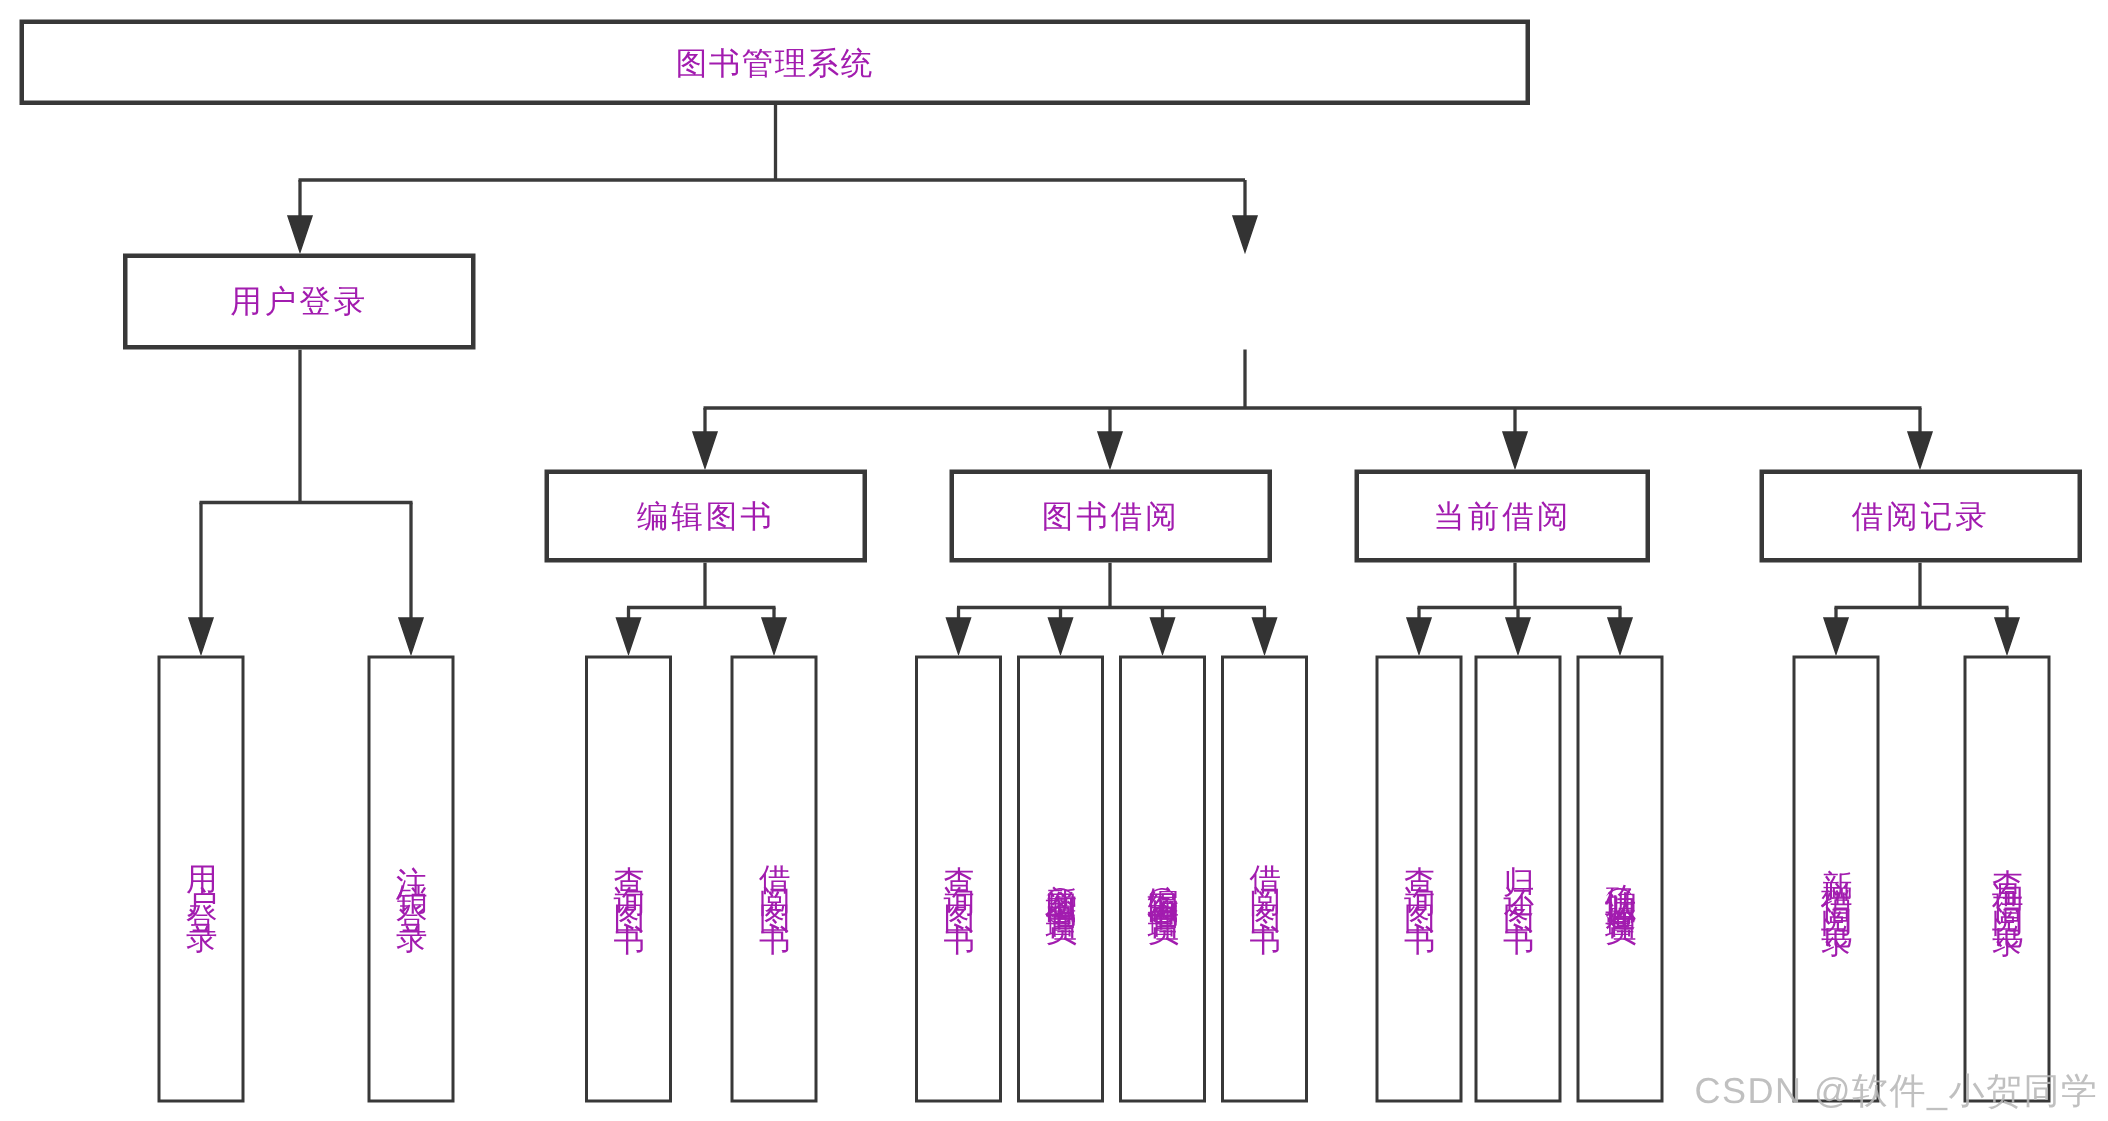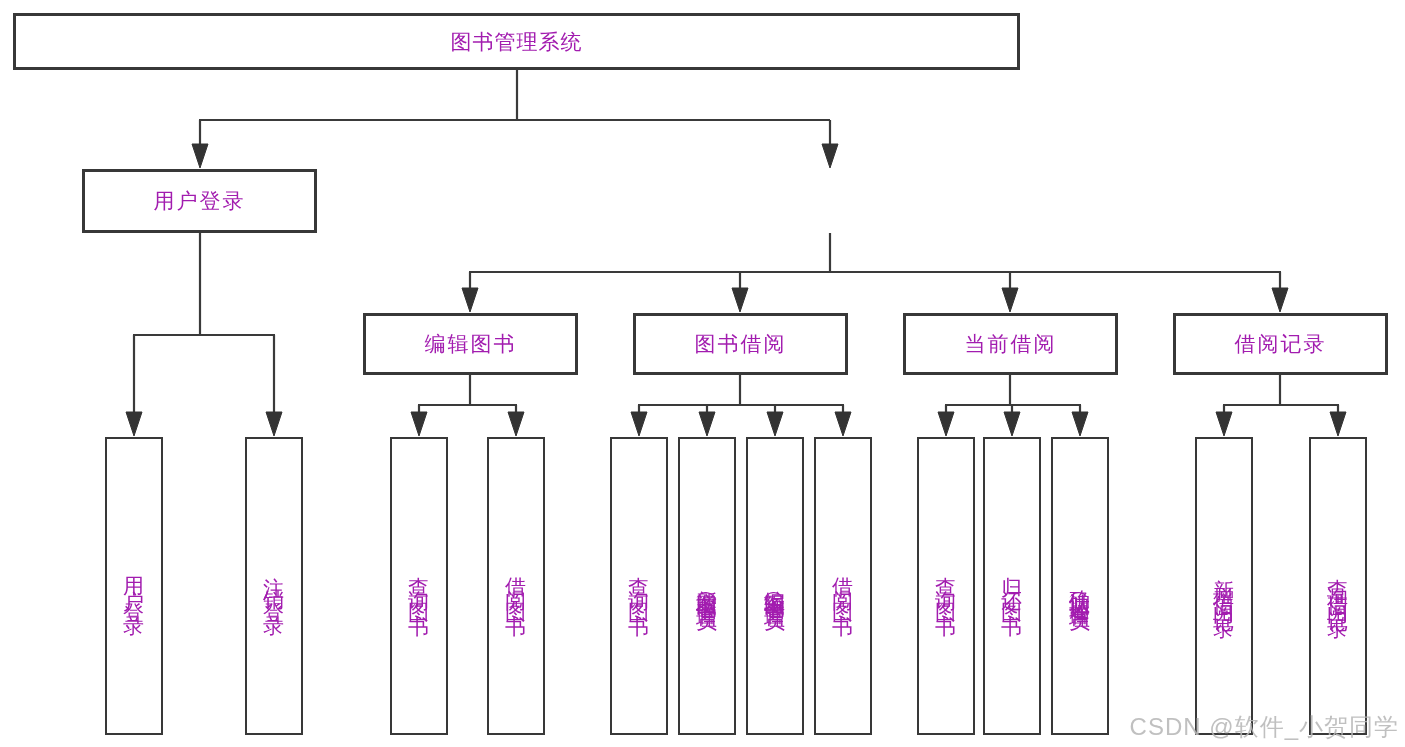--- a/index.html
+++ b/index.html
@@ -118,21 +118,21 @@
   <div class="node lvl" style="left:82px;top:169px;width:235px;height:64px">
     <span class="lbl">用户登录</span>
   </div>
 
   <div class="node lvl" style="left:363px;top:313px;width:215px;height:62px">
     <span class="lbl">编辑图书</span>
   </div>
   <div class="node lvl" style="left:633px;top:313px;width:215px;height:62px">
     <span class="lbl">图书借阅</span>
   </div>
-  <div class="node lvl" style="left:903px;top:313px;width:215px;height:62px">
+  <div class="node lvl" style="left:903px;top:313px;width:197px;height:62px">
     <span class="lbl">当前借阅</span>
   </div>
   <div class="node lvl" style="left:1173px;top:313px;width:215px;height:62px">
     <span class="lbl">借阅记录</span>
   </div>
 
   <div class="node leaf v-short" style="left:105px;top:437px">
     <span class="lbl">用户登录</span>
   </div>
   <div class="node leaf v-short" style="left:245px;top:437px">

